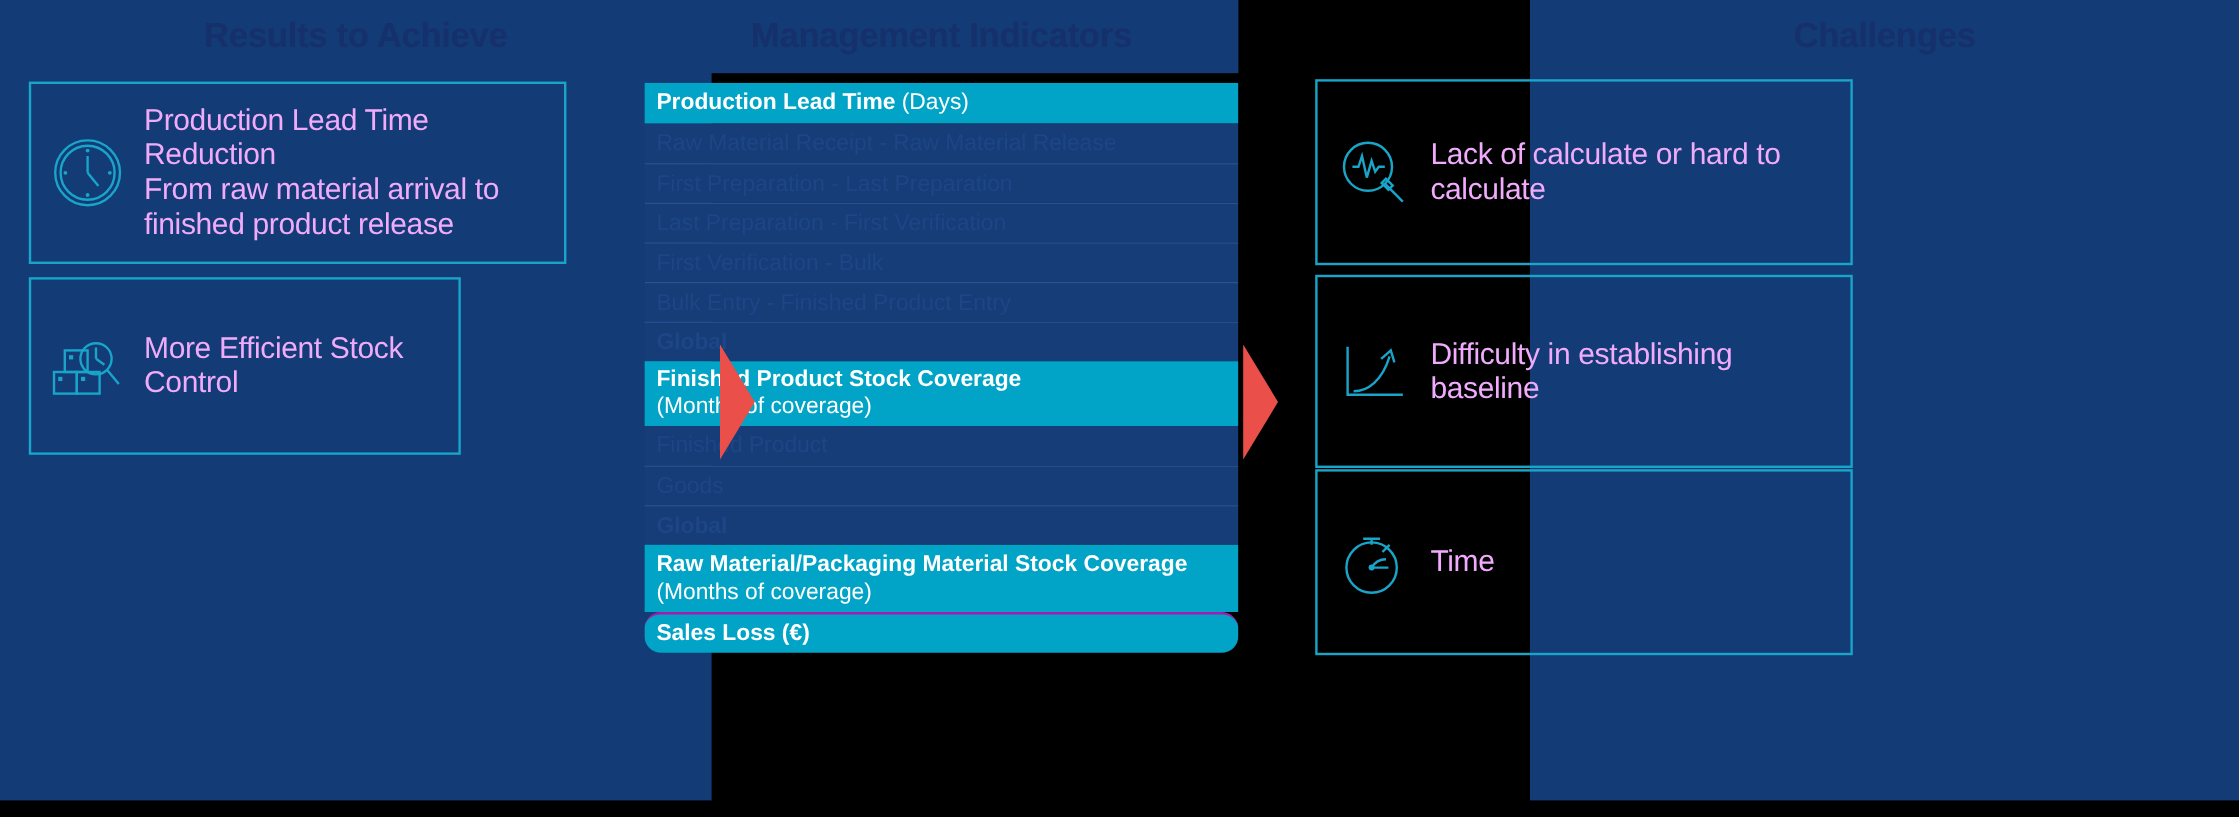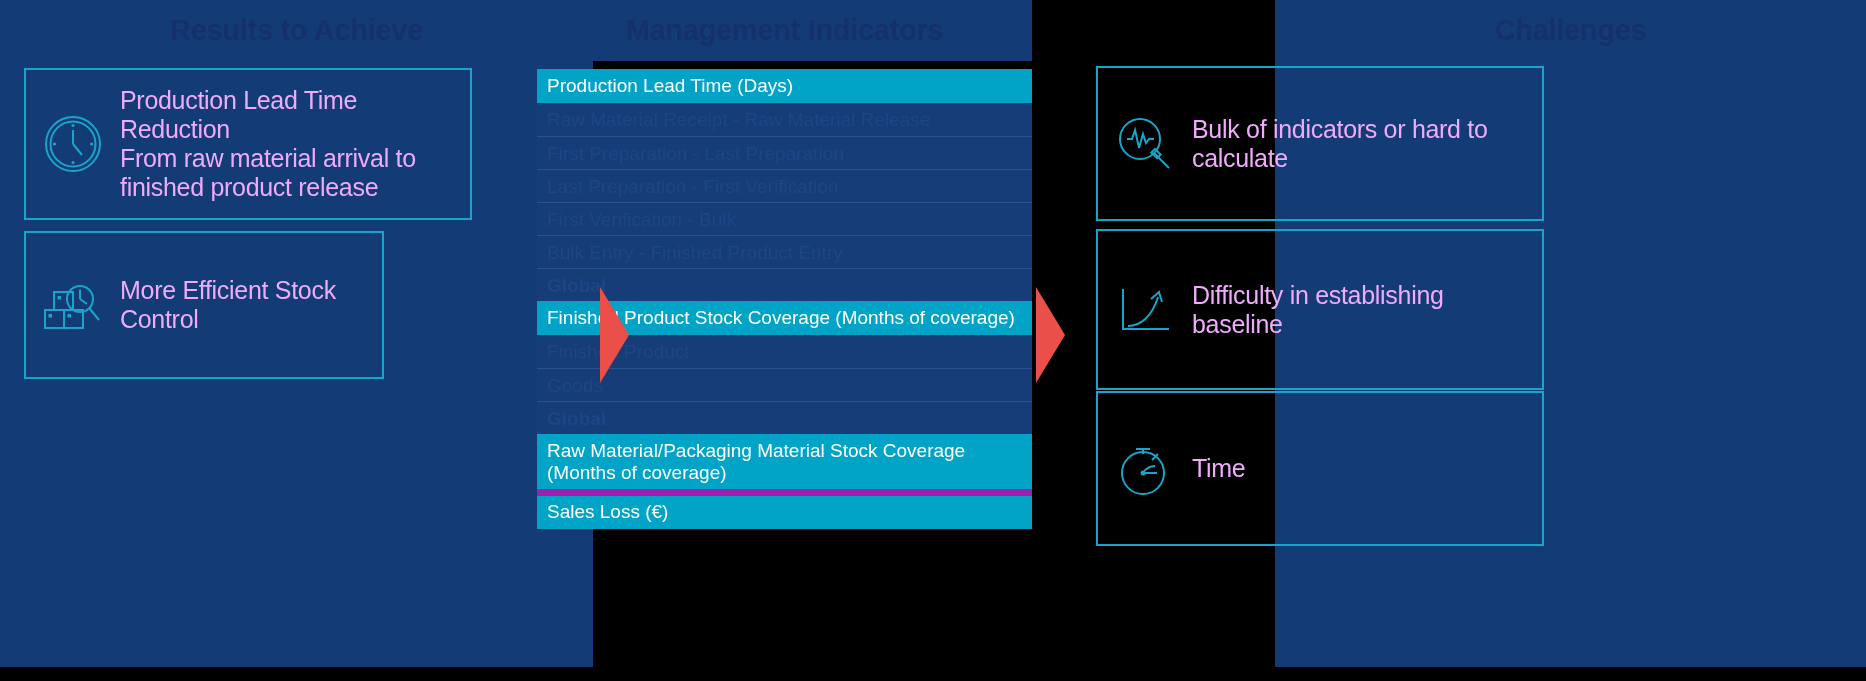--- a/index.html
+++ b/index.html
@@ -96,21 +96,21 @@
     font-size: 19px;
     line-height: 1.17;
     padding: 5px 0 5px 10px;
     box-sizing: border-box;
     min-height: 34px;
     display: flex;
     align-items: center;
     flex-wrap: wrap;
   }
   .ind-header.two-line { display: block; padding-top: 6px; padding-bottom: 5px; }
-  .ind-header b { font-weight: normal; }
+  .ind-header b { font-weight: bold; }
   .ind-header .unit { font-weight: normal; }
 
   .ind-row {
     background: #173D78;
     color: #1D4686;
     font-size: 19px;
     height: 33px;
     line-height: 33px;
     padding-left: 10px;
     box-sizing: border-box;
@@ -206,21 +206,21 @@
   </div>
   <div class="ind-row first">Finished Product</div>
   <div class="ind-row">Goods</div>
   <div class="ind-row bold">Global</div>
 
   <div class="ind-header two-line">
     <b>Raw Material/Packaging Material Stock Coverage</b>
     <div class="unit">(Months of coverage)</div>
   </div>
 
-  <div class="ind-header" style="border-top:7px solid #a21caf;">
+  <div class="ind-header" style="border-top:2px solid #a21caf;border-radius:14px;">
     <b>Sales Loss (€)</b>
   </div>
 </div>
 
 <div class="arrow" id="arrow-1"></div>
 <div class="arrow" id="arrow-2"></div>
 
 <div class="panel" id="right-panel">
   <div class="panel-title">Challenges</div>
 </div>
@@ -228,21 +228,21 @@
 <div class="card" id="card-ch-1">
   <div class="card-icon">
     <svg width="62" height="62" viewBox="0 0 62 62" fill="none" stroke="#19A5C9" stroke-width="2">
       <circle cx="26" cy="26" r="20"></circle>
       <polyline points="13,26 18,26 21,17 25,35 29,21 32,30 35,26 40,26"></polyline>
       <line x1="40.5" y1="40.5" x2="55" y2="55"></line>
       <rect x="38" y="38" width="8" height="5" transform="rotate(45 42 40.5)"></rect>
     </svg>
   </div>
   <div class="card-text">
-    <span>Bulk of indicators or hard to</span>
+    <span>Lack of calculate or hard to</span>
     <span class="sub">calculate</span>
   </div>
 </div>
 
 <div class="card" id="card-ch-2">
   <div class="card-icon">
     <svg width="62" height="62" viewBox="0 0 62 62" fill="none" stroke="#19A5C9" stroke-width="2">
       <polyline points="9,10 9,50 55,50"></polyline>
       <path d="M14 47 C 26 47, 38 38, 44 18"></path>
       <polyline points="37,20 45,13 48,23"></polyline>

